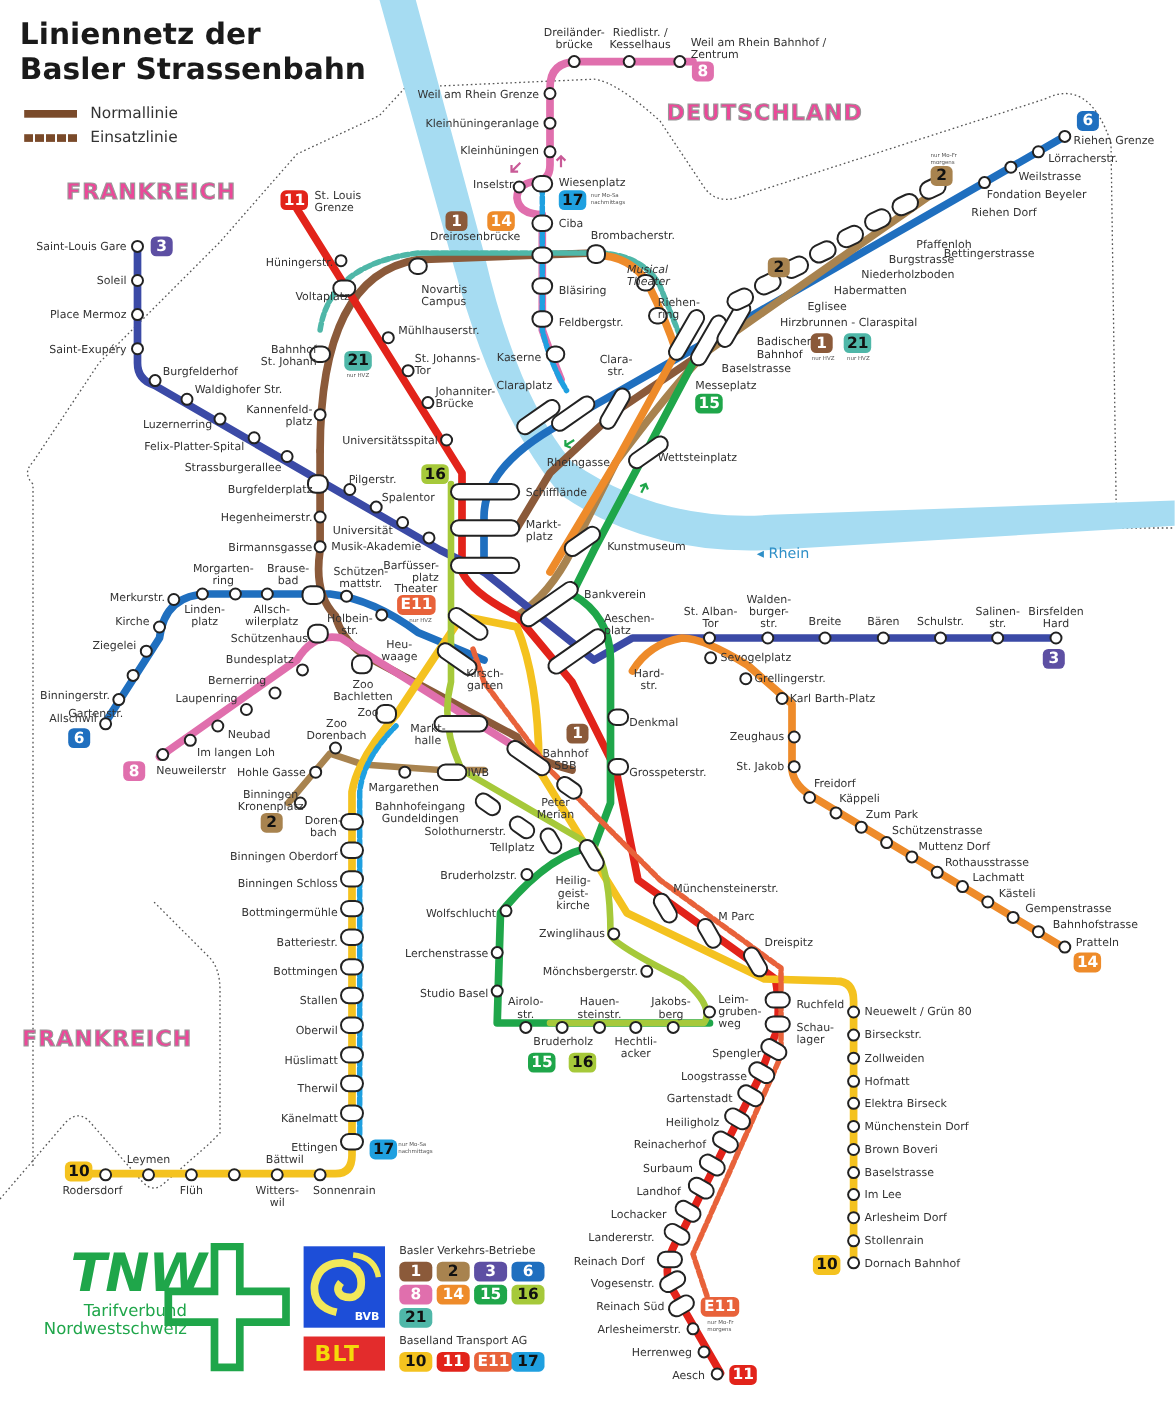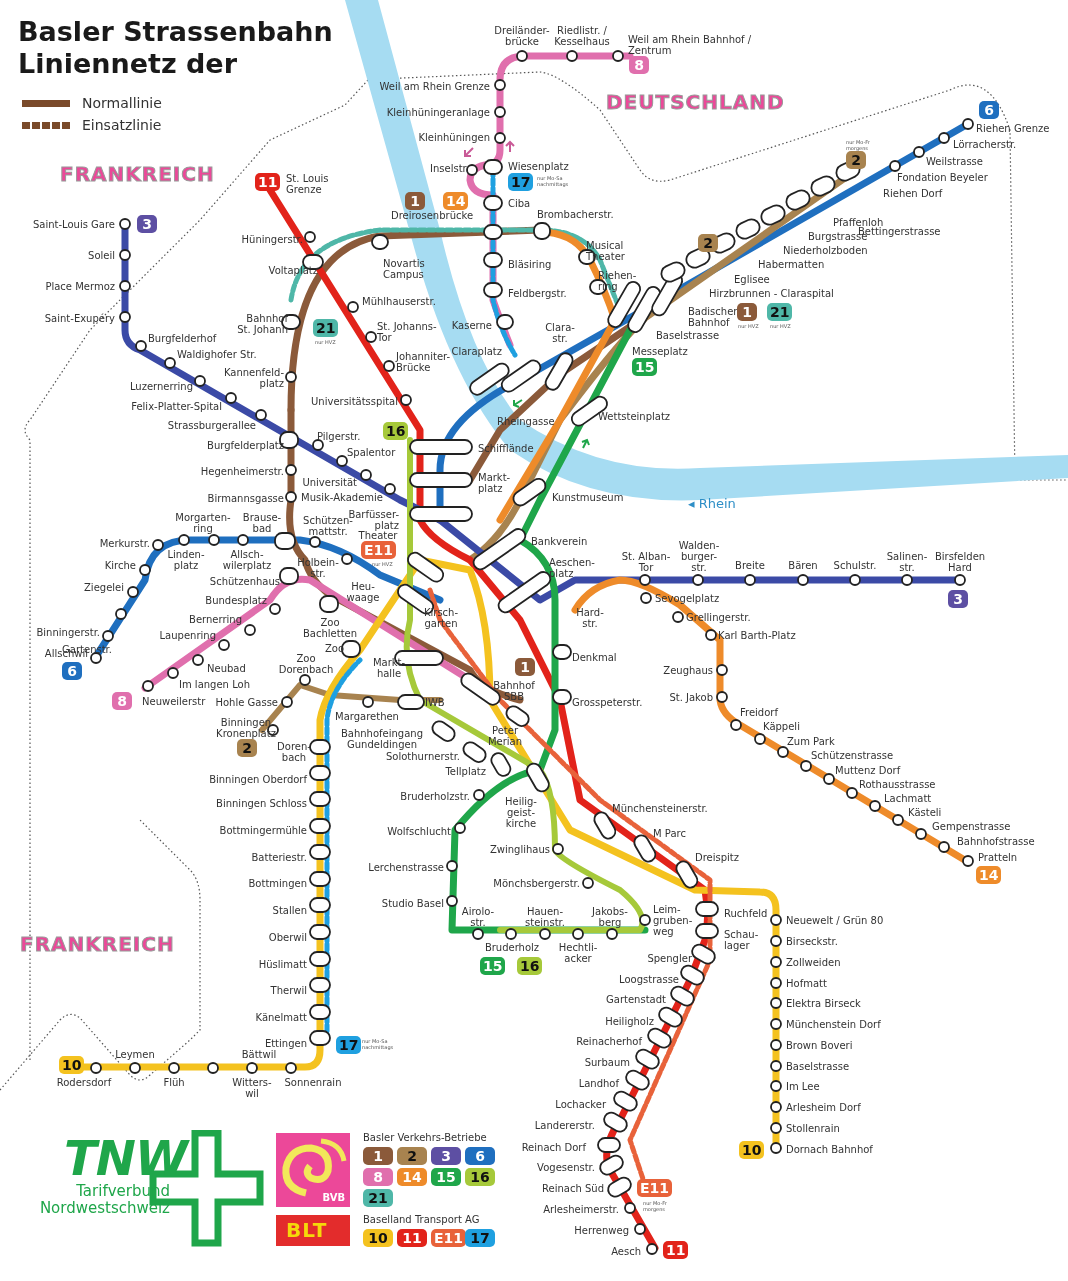--- a/index.html
+++ b/index.html
@@ -15,21 +15,21 @@
   .stn.r{text-align:right;}
   .stn.c{text-align:center;}
   .badge{position:absolute;border-radius:5px;color:#fff;font-weight:bold;font-size:14px;line-height:18px;height:18px;text-align:center;padding:0 3px;min-width:14px;}
   .badge.dark{color:#111;}
   .note{position:absolute;font-size:5px;line-height:6px;color:#555;white-space:pre;}
   .rhein{position:absolute;font-size:13px;color:#2e8fc7;}
   .tnw{position:absolute;left:20px;top:1130px;}
   .tnw-word{position:absolute;left:44px;top:0px;font-family:"DejaVu Sans",sans-serif;font-style:italic;font-weight:bold;font-size:48px;color:#1fa64a;letter-spacing:-1px;}
   .tnw-sub{position:absolute;left:0;top:53px;width:150px;text-align:right;font-size:15px;line-height:17px;color:#1fa64a;}
   .op-label{position:absolute;font-size:10px;color:#333;}
-  .bvb-logo{position:absolute;left:276px;top:1133px;width:74px;height:74px;background:#ec4899;text-align:center;}
+  .bvb-logo{position:absolute;left:276px;top:1133px;width:74px;height:74px;background:#1d4ed8;text-align:center;}
   .bvb-text{position:absolute;right:5px;bottom:4px;color:#fff;font-weight:bold;font-size:10px;}
   .blt-logo{position:absolute;left:276px;top:1215px;width:74px;height:31px;background:#e32c2c;}
   .blt-text{position:absolute;left:10px;top:3px;font-weight:bold;font-size:20px;color:#f5d90a;letter-spacing:1px;}
 </style>
 </head>
 <body>
 
 <svg id="map" viewBox="0 0 1068 1281" xmlns="http://www.w3.org/2000/svg">
 
   <g fill="none" stroke="#555" stroke-width="1.2" stroke-dasharray="1.5 2.5">
@@ -355,22 +355,22 @@
 
   <g stroke-width="2" fill="none">
     <path d="M473 148 L465 156 M465 150 L465 156 L471 156" stroke="#c95a97"></path>
     <path d="M510 152 L510 142 M506 146 L510 142 L514 146" stroke="#c95a97"></path>
     <path d="M522 400 L514 405 M514 400 L514 405 L519 407" stroke="#1fa64a"></path>
     <path d="M583 448 L587 440 M582 442 L587 440 L589 445" stroke="#1fa64a"></path>
   </g>
 </svg>
 
 <div class="title">
+  <div>Liniennetz der</div>
   <div>Basler Strassenbahn</div>
-  <div>Liniennetz der</div>
 </div>
 
 <div class="legend">
   <div class="legend-row">
     <span class="legend-swatch"></span>
     <span>Normallinie</span>
   </div>
   <div class="legend-row">
     <span class="legend-swatch dashed"></span>
     <span>Einsatzlinie</span>
@@ -391,21 +391,21 @@
     <div class="stn " style="top: 34px; left: 628px;">Weil am Rhein Bahnhof /
 Zentrum</div>
     <div class="stn r" style="top: 81px; right: 578px;">Weil am Rhein Grenze</div>
     <div class="stn r" style="top: 107px; right: 578px;">Kleinhüningeranlage</div>
     <div class="stn r" style="top: 132px; right: 578px;">Kleinhüningen</div>
     <div class="stn r" style="top: 163px; right: 599px;">Inselstr.</div>
     <div class="stn " style="top: 161px; left: 508px;">Wiesenplatz</div>
     <div class="stn " style="top: 198px; left: 508px;">Ciba</div>
     <div class="stn c" style="top: 210px; left: 372px; width: 120px;">Dreirosenbrücke</div>
     <div class="stn " style="top: 209px; left: 537px;">Brombacherstr.</div>
-    <div class="stn " style="top: 240px; left: 586px;">Musical
+    <div class="stn " style="top: 240px; left: 570px; font-style: italic;">Musical
 Theater</div>
     <div class="stn " style="top: 270px; left: 598px;">Riehen-
 ring</div>
     <div class="stn " style="top: 259px; left: 508px;">Bläsiring</div>
     <div class="stn " style="top: 288px; left: 508px;">Feldbergstr.</div>
     <div class="stn r" style="top: 320px; right: 576px;">Kaserne</div>
     <div class="stn c" style="top: 322px; left: 500px; width: 120px;">Clara-
 str.</div>
     <div class="stn r" style="top: 346px; right: 566px;">Claraplatz</div>
     <div class="stn " style="top: 416px; left: 497px;">Rheingasse</div>

